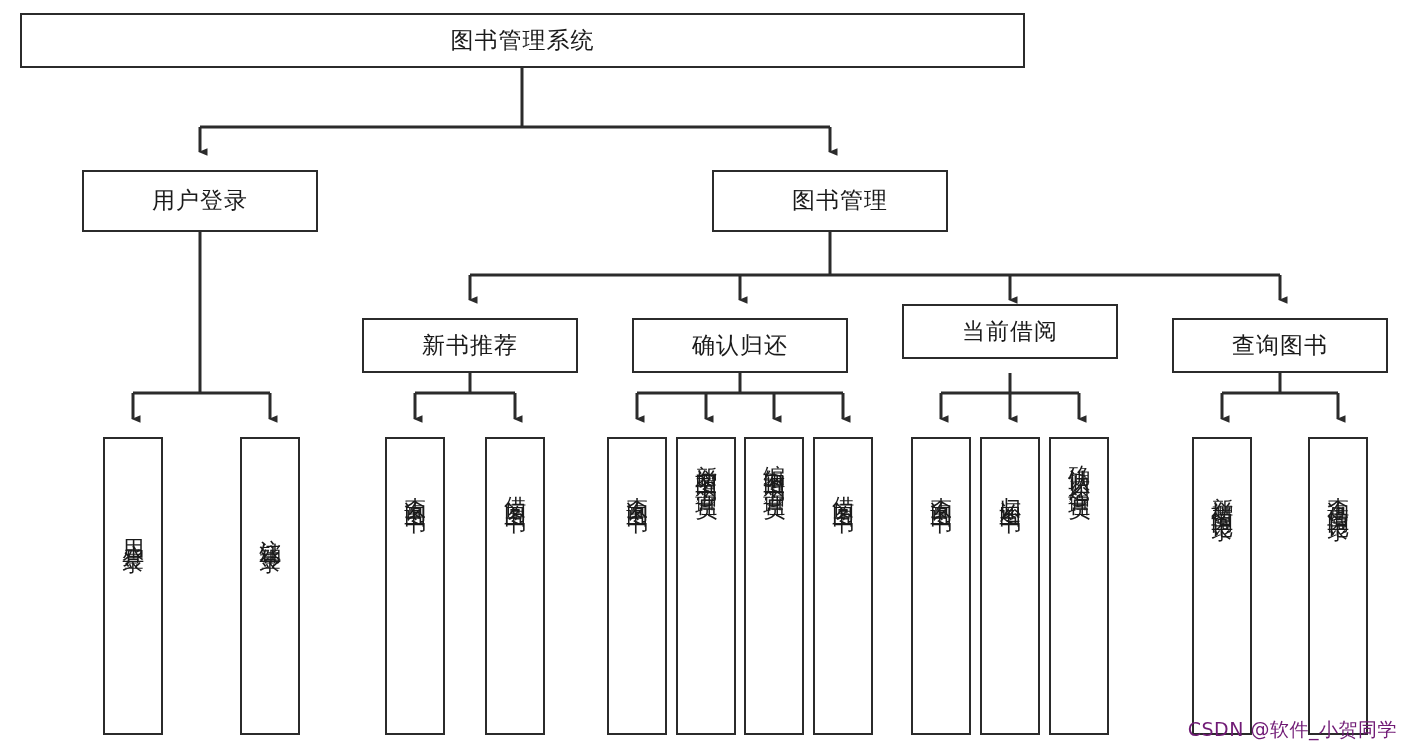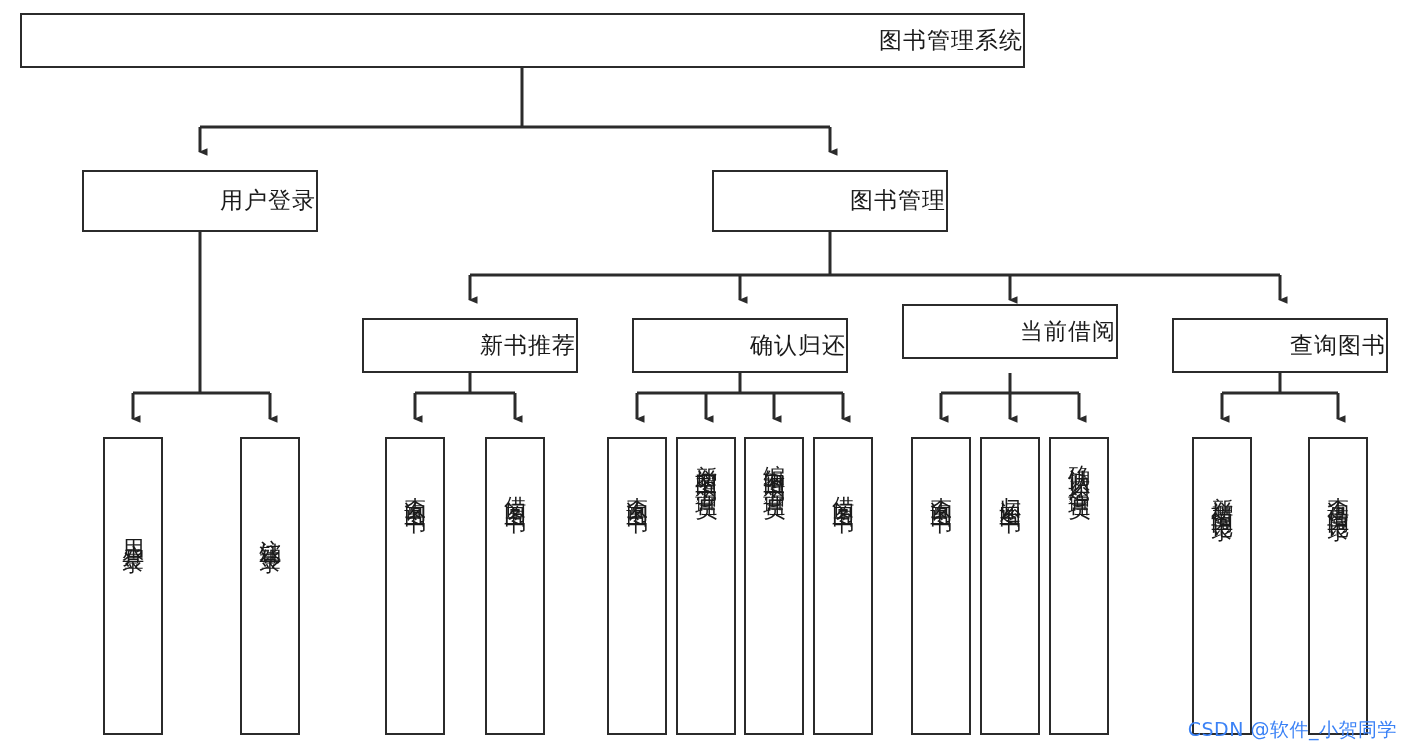--- a/index.html
+++ b/index.html
@@ -32,21 +32,20 @@
     border: 2px solid #2b2b2b;
     display: flex;
     align-items: center;
     justify-content: center;
     color: #1a1a1a;
   }
   .node.horiz {
     font-size: 23px;
     line-height: 1.2;
     letter-spacing: 1px;
-    justify-content: flex-end;
   }
   .node.root {
     font-size: 23px;
   }
   .node.vert {
     align-items: flex-start;
     justify-content: center;
     padding-top: 0;
   }
   .vert .vtext {
@@ -66,21 +65,21 @@
     margin-top: 8px;
   }
   .vert.align-upper .vtext {
     margin-top: 40px;
   }
   .watermark {
     position: absolute;
     right: 8px;
     bottom: 4px;
     font-size: 19px;
-    color: #3b82f6;
+    color: #701a75;
     letter-spacing: 0.5px;
     white-space: nowrap;
   }
 </style>
 </head>
 <body>
 
 <div id="canvas">
 
   <svg id="edges" viewBox="0 0 1405 747" xmlns="http://www.w3.org/2000/svg">

